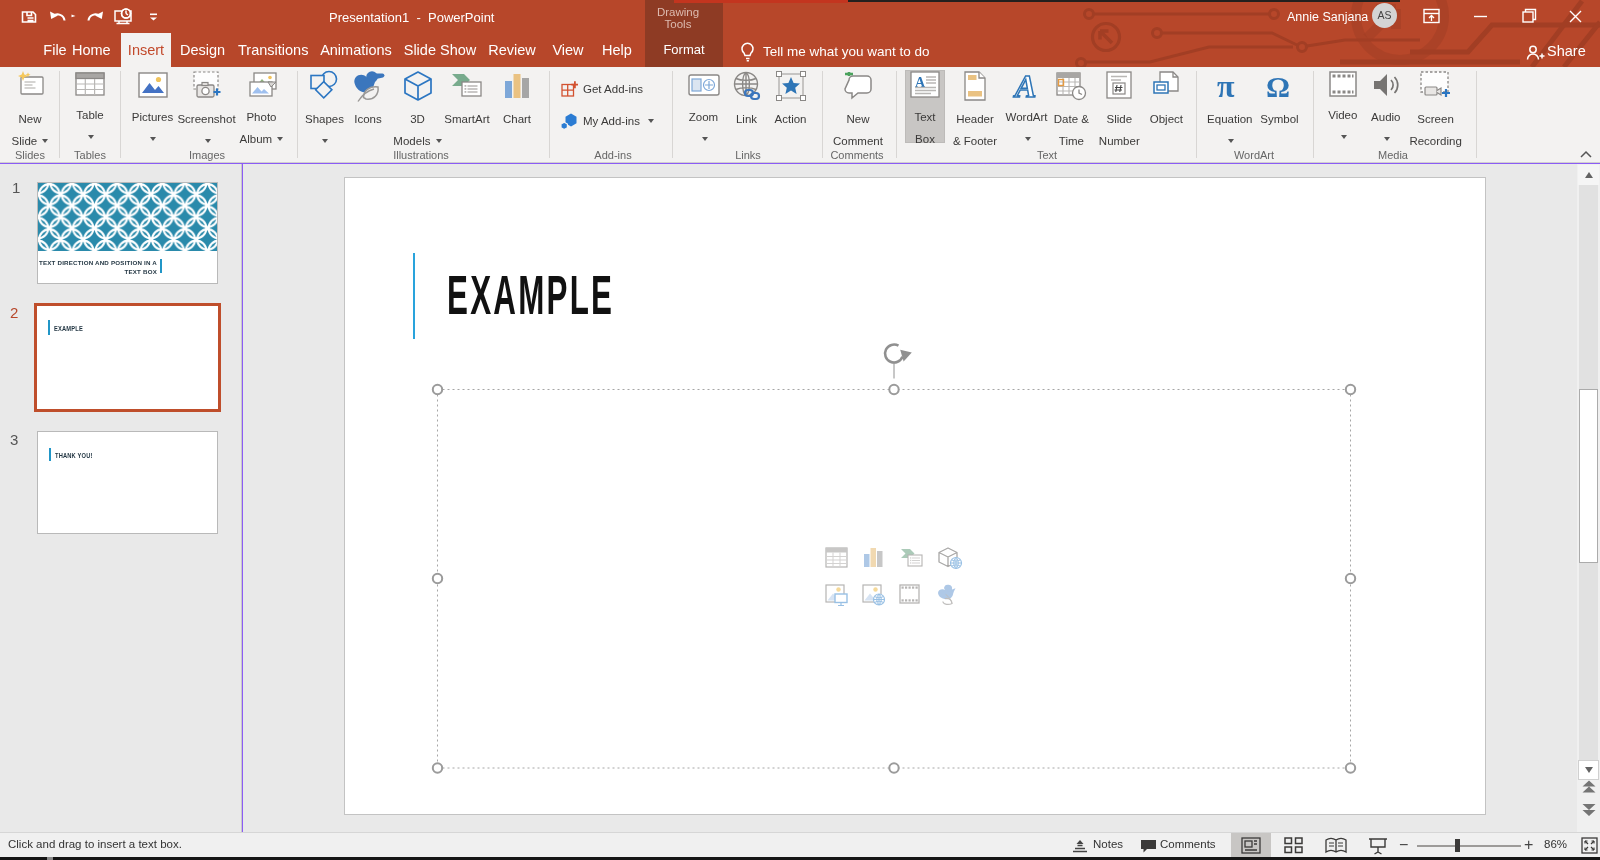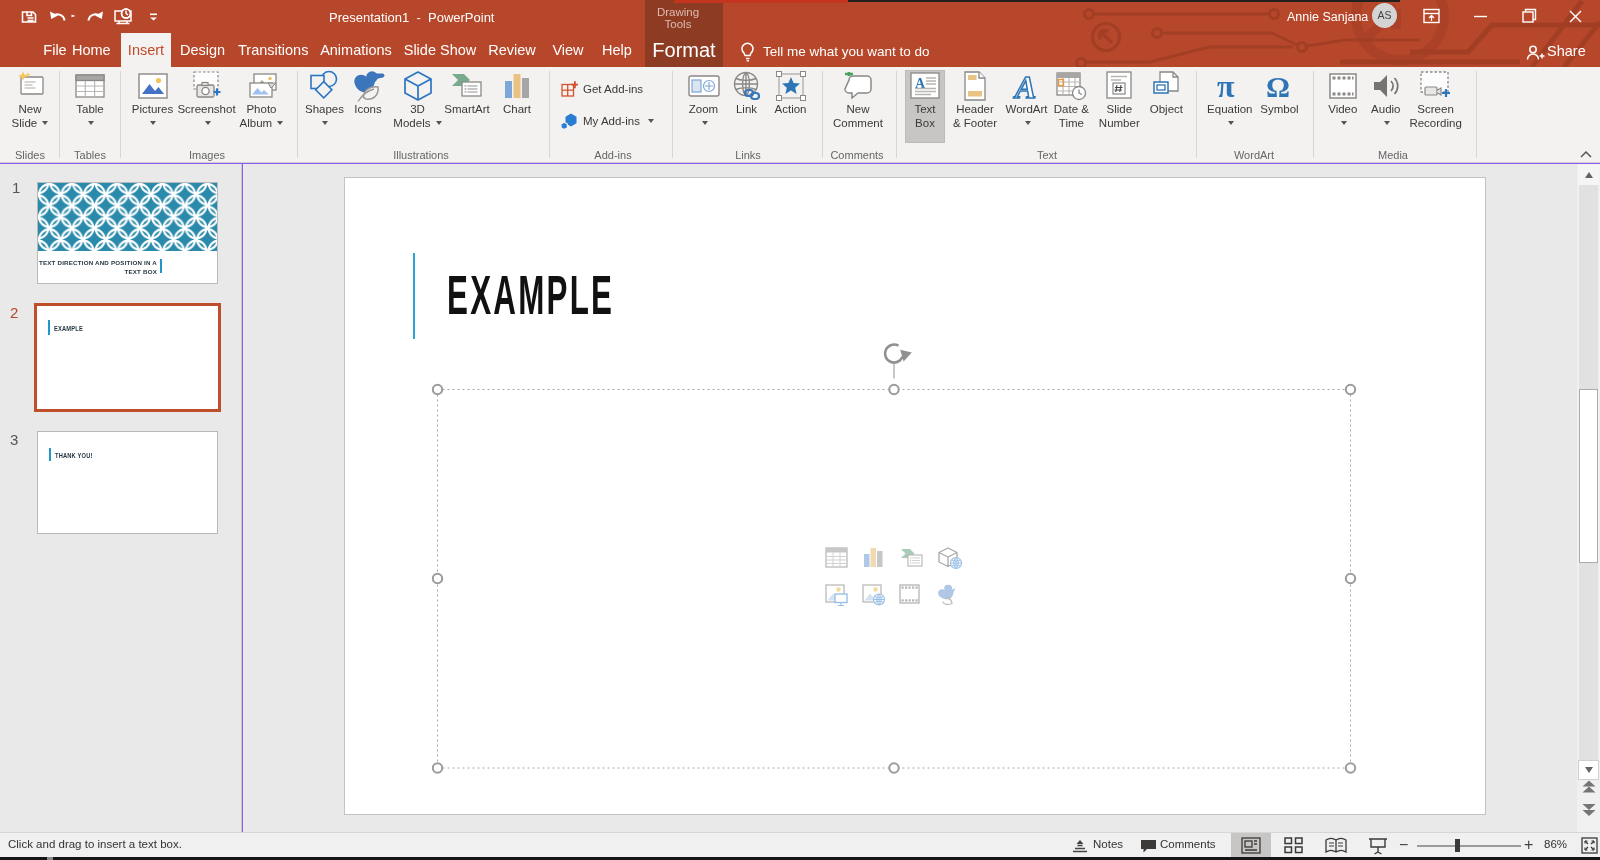--- a/index.html
+++ b/index.html
@@ -7,30 +7,30 @@
   #app { position:relative; width:1600px; height:860px; background:#8b5cf6; }
 
   
   #titlebar { position:absolute; left:0; top:0; width:1600px; height:67px; background:#b7472a; overflow:hidden; }
   .ttl { position:absolute; top:9px; color:#fff; font-size:15px; white-space:nowrap; }
   #tabs { position:absolute; left:0; top:33px; width:1600px; height:34px; }
   .tab { position:absolute; top:0; height:34px; color:#fff; font-size:14.5px; line-height:34px; text-align:center; }
   .tab.sel { background:#f3f2f1; color:#c2492b; }
   #dtools { position:absolute; left:645px; top:0; width:78px; height:67px; background:#8e3b24; }
   #dtools .dt1 { position:absolute; top:6px; width:66px; text-align:center; color:#ddbbb0; font-size:11.5px; }
-  #dtools .dt2 { position:absolute; top:0; width:78px; height:75px; color:#fff; font-size:20px; line-height:100px; text-align:center; }
+  #dtools .dt2 { position:absolute; top:0; width:78px; height:75px; color:#fff; font-size:13px; line-height:100px; text-align:center; }
   .redline { position:absolute; top:0; height:3px; z-index:5; }
 
   
   #ribbon { position:absolute; left:0; top:67px; width:1600px; height:96px; background:#f3f2f1; border-bottom:1px solid #d2d0ce; }
   .rdiv { position:absolute; top:4px; width:1px; height:87px; background:#d8d6d4; }
   .glabel { position:absolute; top:82px; width:120px; text-align:center; font-size:11px; color:#666; }
   .btnL { position:absolute; top:3px; width:68px; height:76px; display:flex; flex-direction:column; align-items:center; }
   .btnL .ic { width:34px; height:32px; display:flex; align-items:center; justify-content:center; }
-  .btnL .lb { font-size:11.5px; line-height:14px; color:#3b3a39; text-align:center; white-space:nowrap; }
+  .btnL .lb { margin-top:6px; font-size:11.5px; line-height:22px; color:#3b3a39; text-align:center; white-space:nowrap; }
   .caret { display:inline-block; width:0; height:0; border-left:3.5px solid transparent; border-right:3.5px solid transparent; border-top:4px solid #555; vertical-align:2px; margin-left:2px;}
   .btnS { position:absolute; height:22px; display:flex; align-items:center; font-size:11.5px; color:#3b3a39; white-space:nowrap; }
   .btnS .ic { width:18px; height:18px; margin-right:5px; display:flex; align-items:center; justify-content:center;}
 
   
   #body { position:absolute; left:0; top:164px; width:1600px; height:668px; }
   #thumbs { position:absolute; left:0; top:0; width:242px; height:668px; background:#e9e9e9; border-right:1px solid #c9c9c9; }
   .slnum { position:absolute; font-size:15px; color:#555; }
   .thumb { position:absolute; left:37px; width:181px; background:#fff; border:1px solid #b9b9b9; }
   #canvas { position:absolute; left:243px; top:0; width:1334px; height:668px; background:#e9e9e9; }

